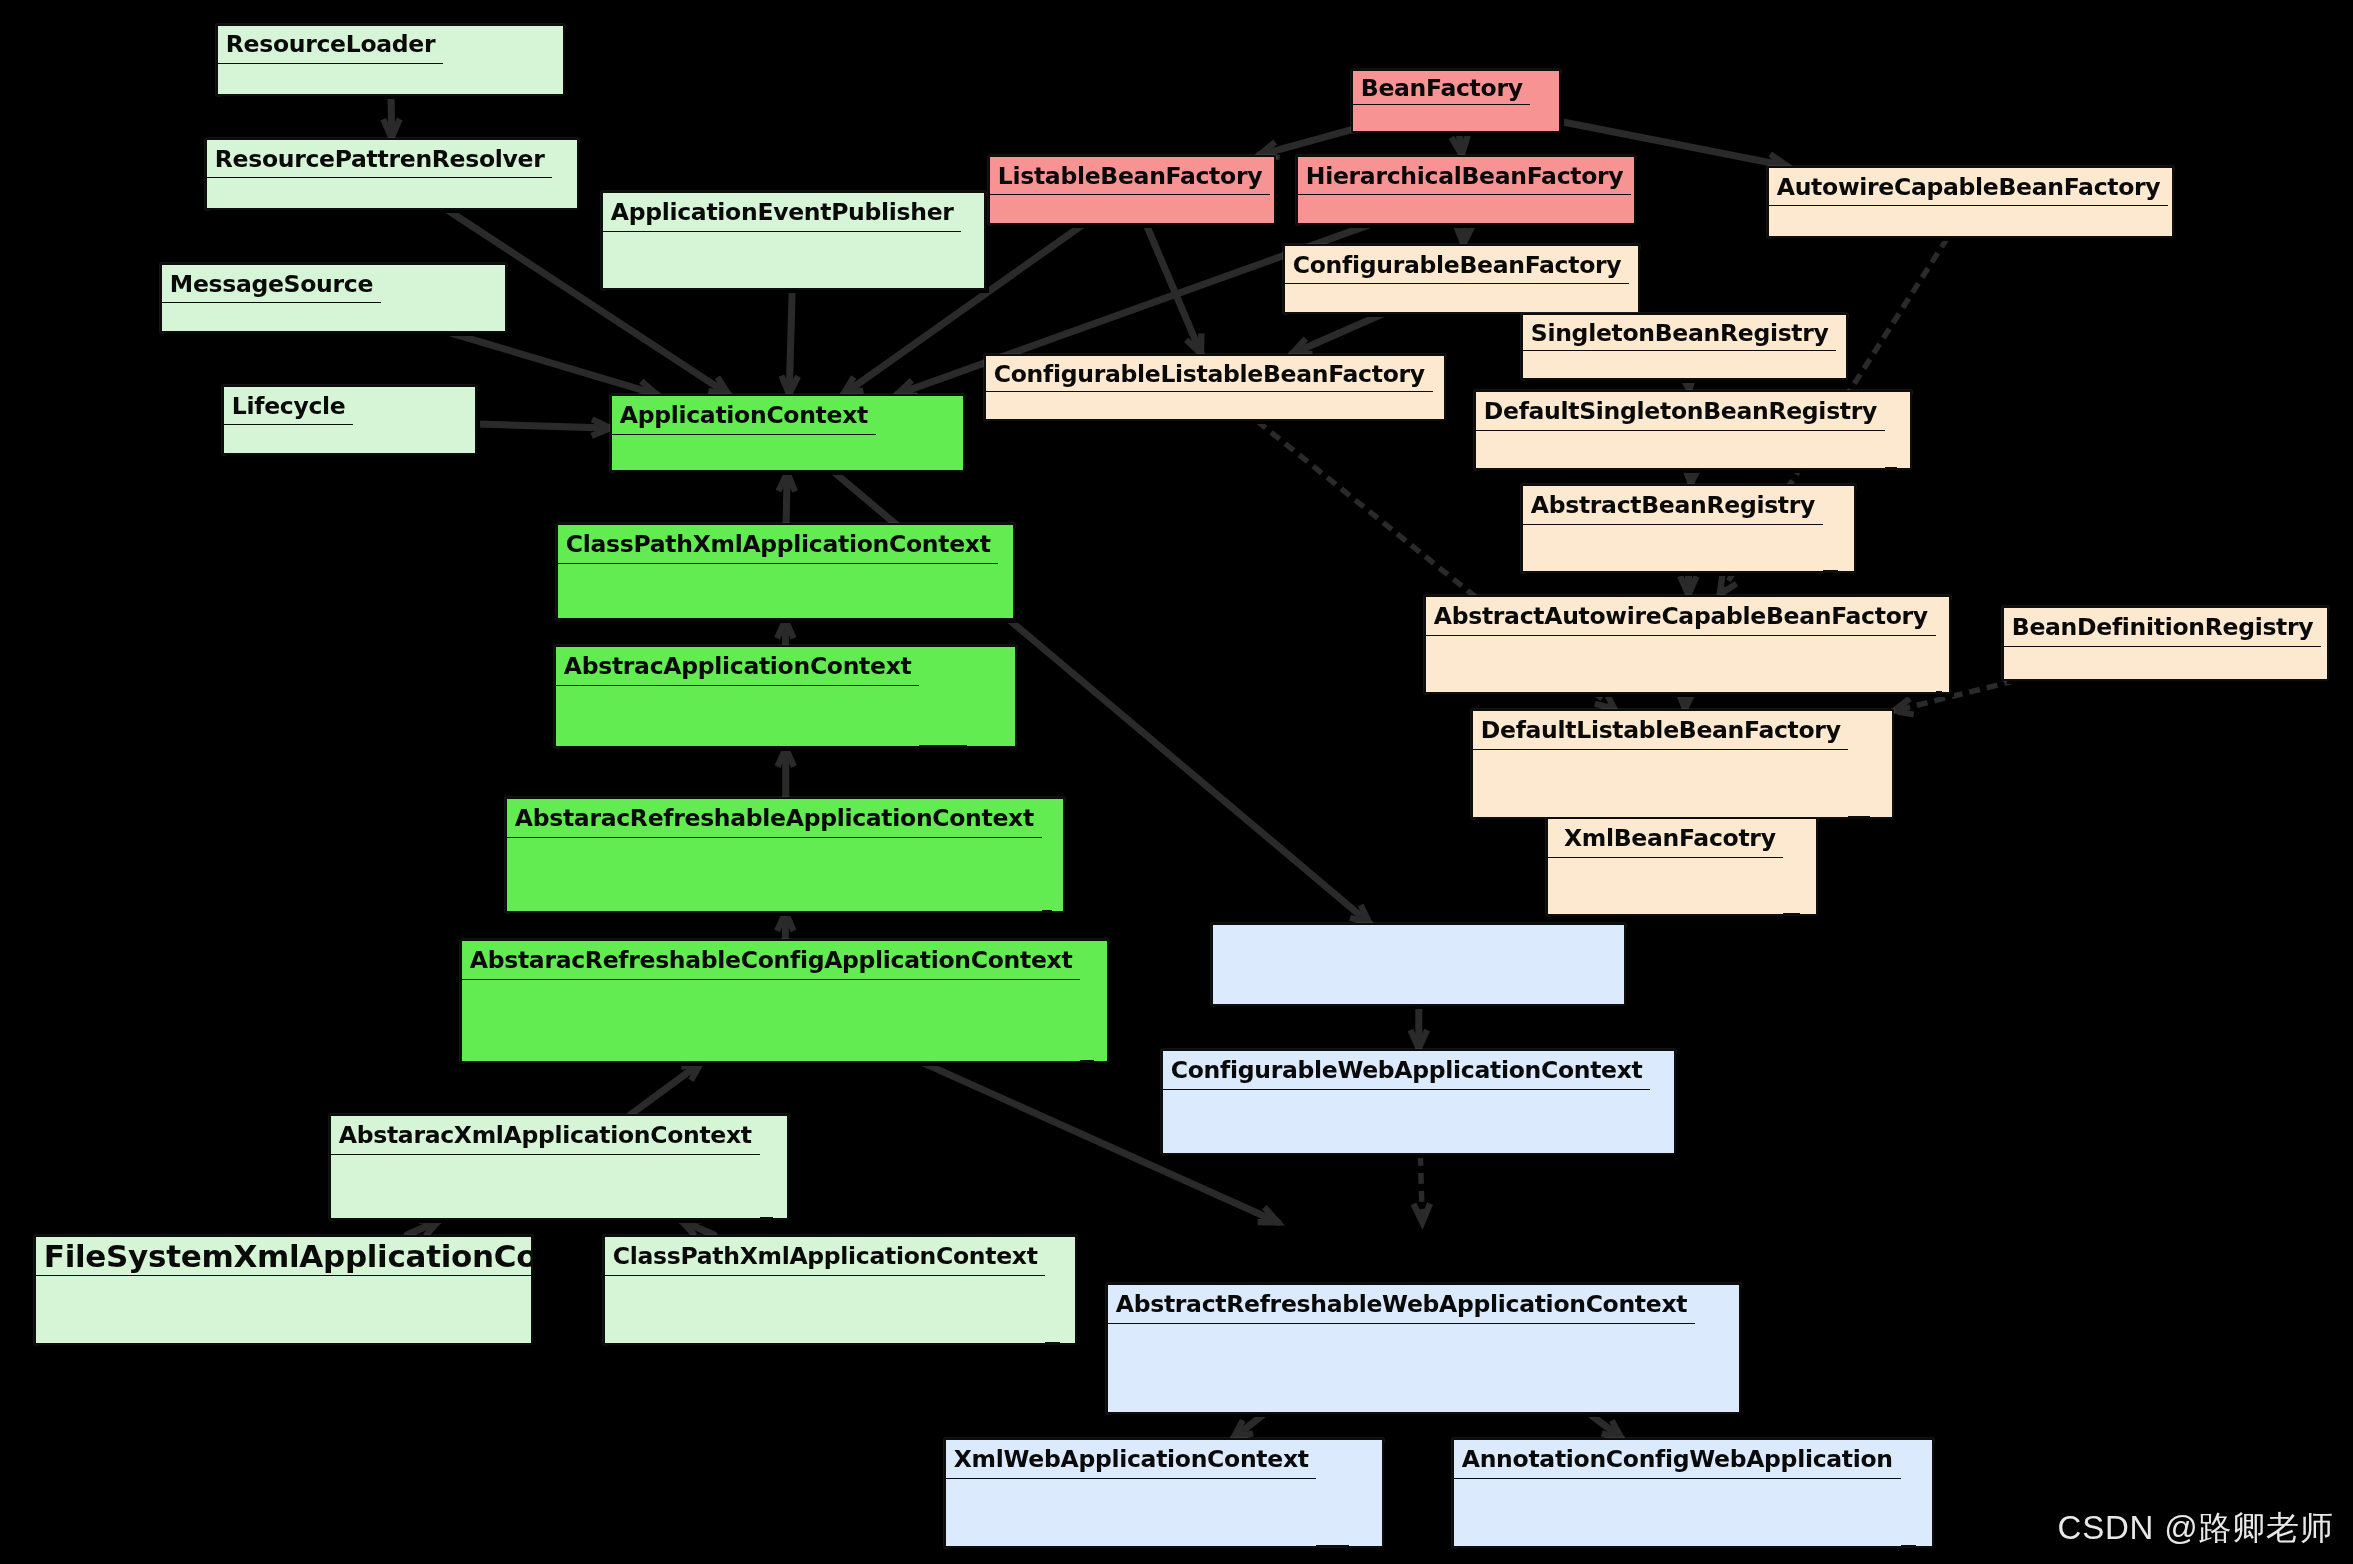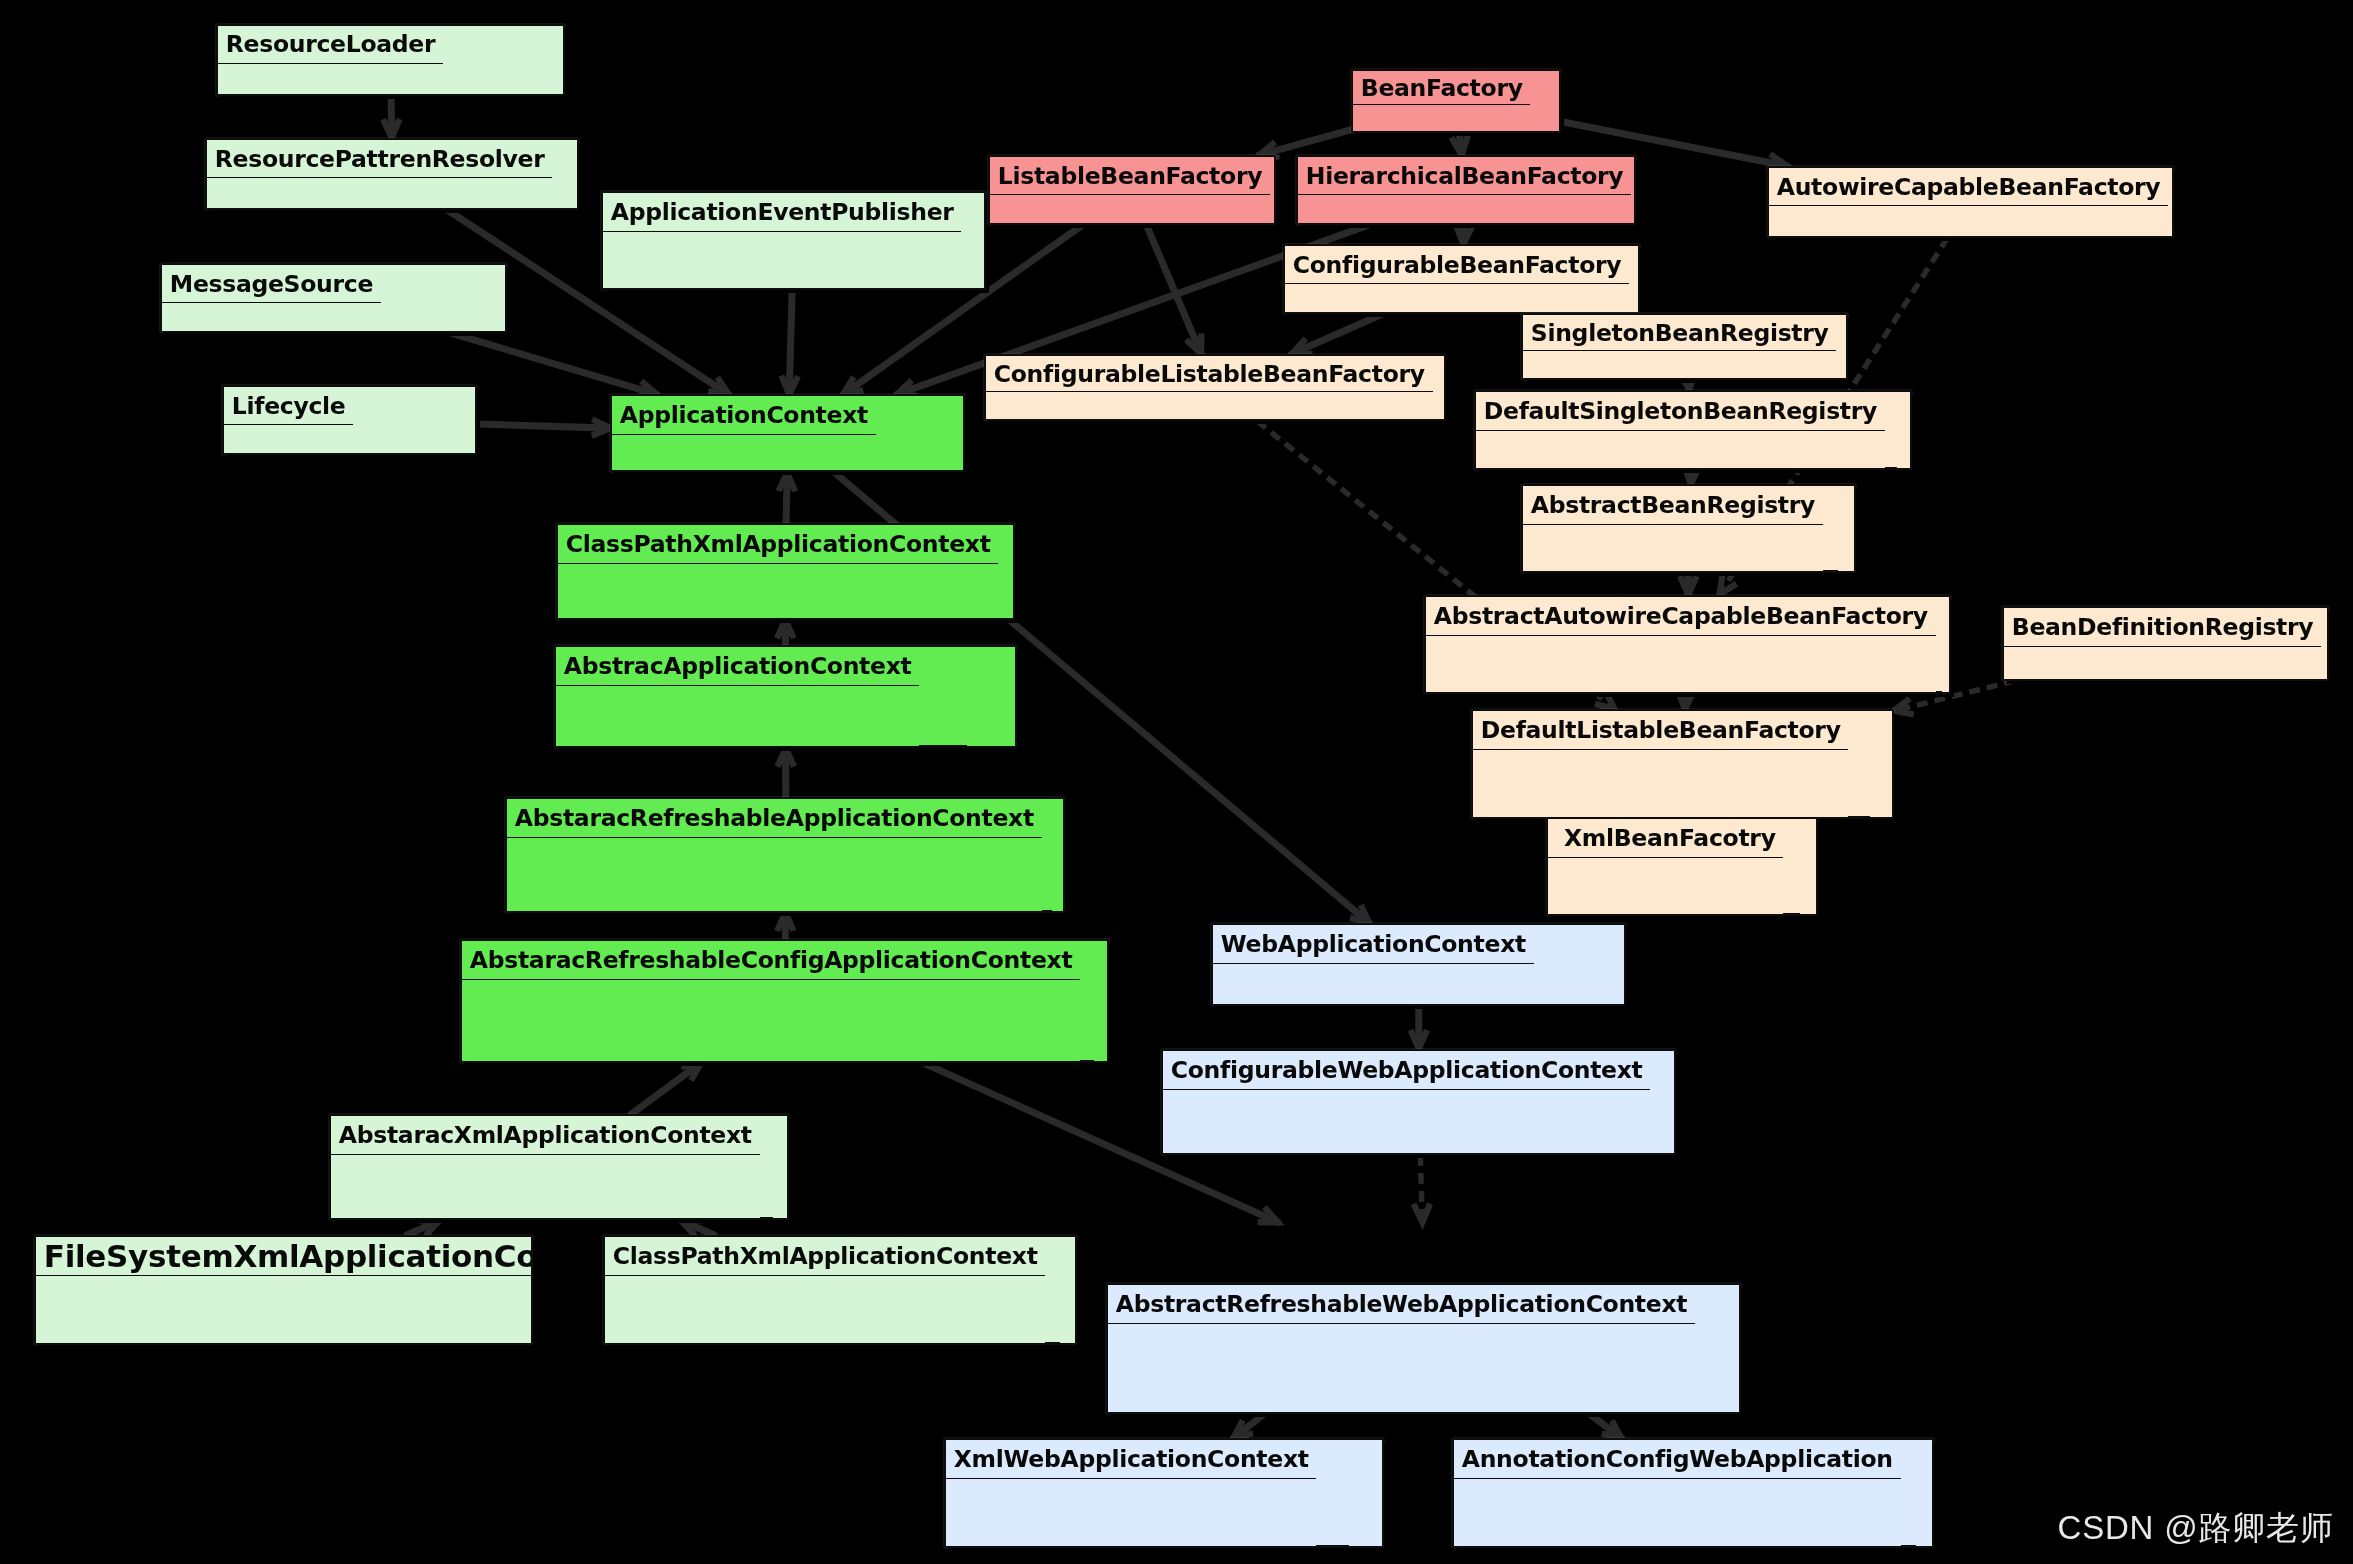--- a/index.html
+++ b/index.html
@@ -310,21 +310,20 @@
         <div class="title" style="font-size: 23.5px; height: 38px;">DefaultListableBeanFactory</div>
         <div class="row"></div>
         <div class="row"></div>
       </div>
       <div class="node pal-peach" style="left: 1546px; top: 817px; width: 272px; height: 99px;">
         <div class="title" style="font-size: 23.5px; height: 38px; padding-left: 16px;">XmlBeanFacotry</div>
         <div class="row"></div>
         <div class="row"></div>
       </div>
       <div class="node pal-blue" style="left: 1211px; top: 923px; width: 415px; height: 83px;">
-        <div class="title" style="font-size: 23.5px; height: 38px;">WebApplicationContext</div>
         <div class="row"></div>
       </div>
       <div class="node pal-blue" style="left: 1161px; top: 1049px; width: 515px; height: 106px;">
         <div class="title" style="font-size: 23.5px; height: 38px;">ConfigurableWebApplicationContext</div>
         <div class="row"></div>
       </div>
       <div class="node pal-blue" style="left: 1106px; top: 1283px; width: 635px; height: 131px; gap: 40px;">
         <div class="title" style="font-size: 23.5px; height: 38px;">AbstractRefreshableWebApplicationContext</div>
         <div class="row"></div>
         <div class="row"></div>

